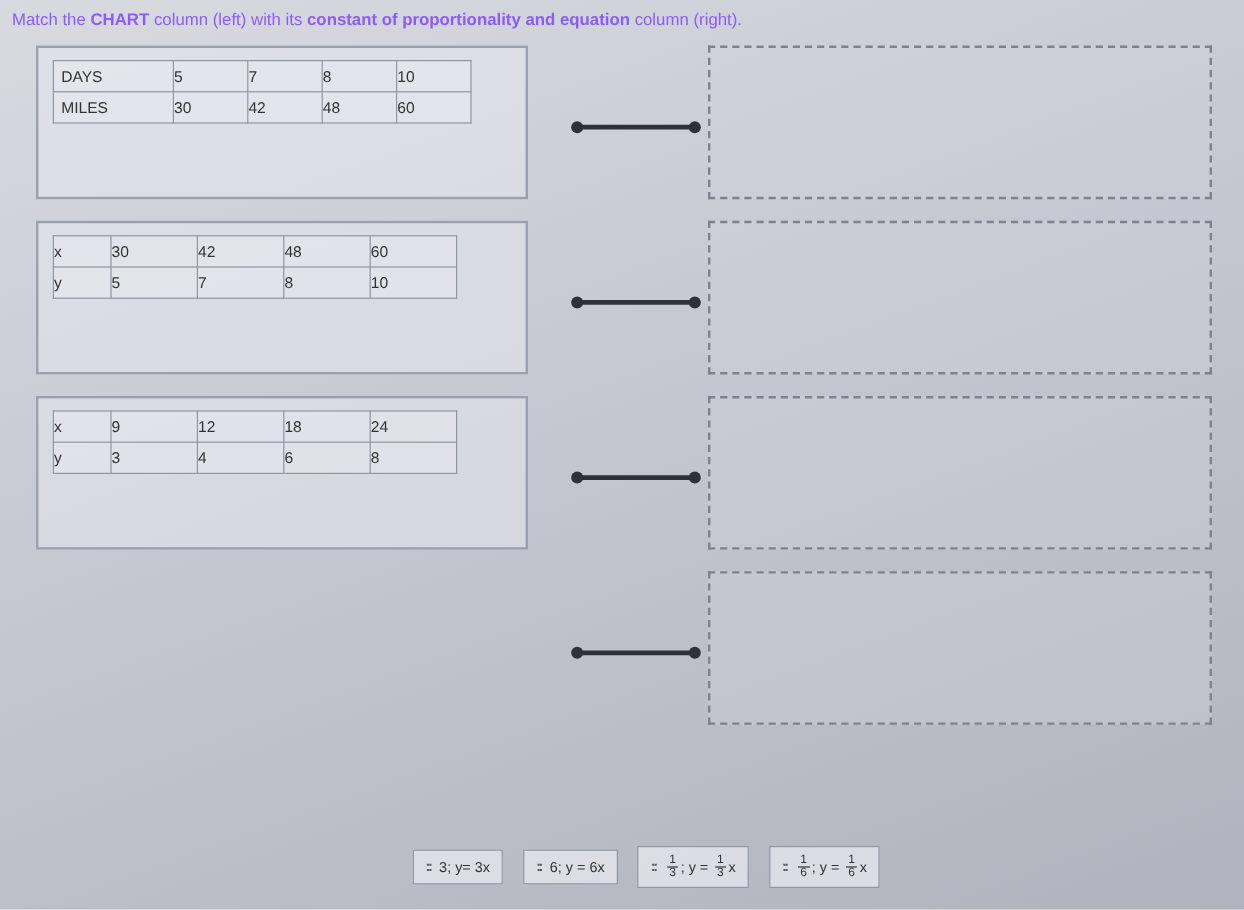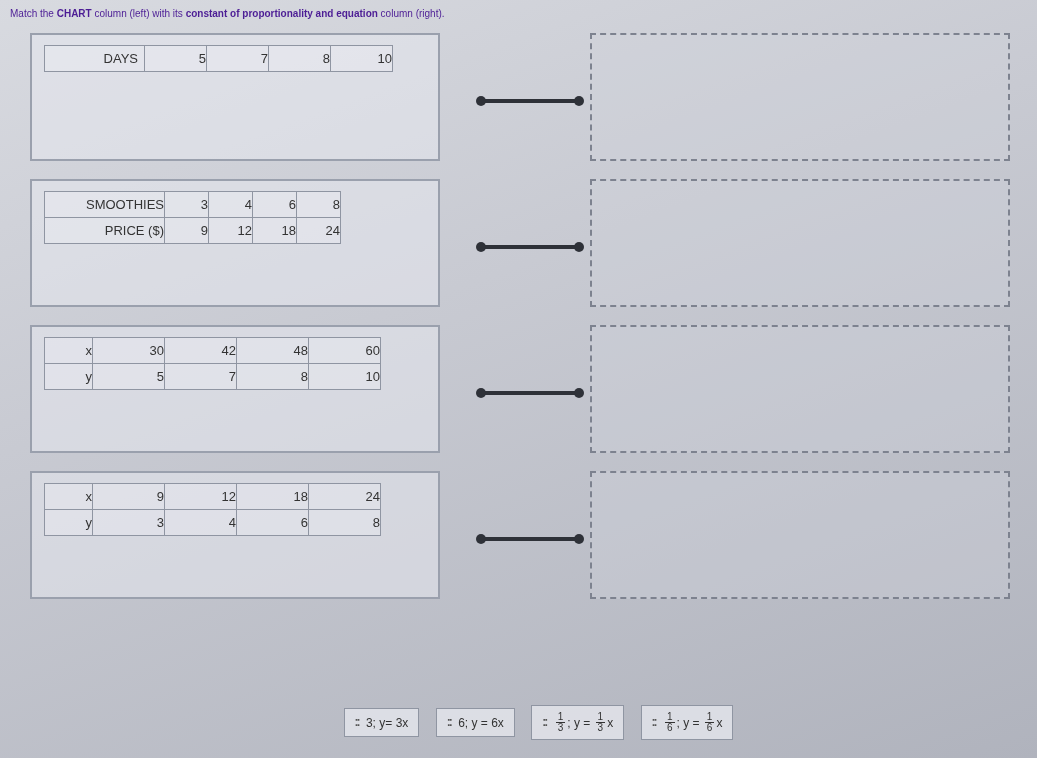--- a/index.html
+++ b/index.html
@@ -7,22 +7,22 @@
     font-family: Arial, Helvetica, sans-serif;
     background: linear-gradient(160deg, #d8dae0 0%, #c8cad2 40%, #b0b3bd 100%);
     width: 1037px;
     height: 758px;
     overflow: hidden;
     color: #333;
     position: relative;
   }
   .instruction {
     padding: 8px 10px 4px 10px;
-    font-size: 10px;
-    color: #4c1d95;
+    font-size: 14px;
+    color: #8b5cf6;
   }
   .instruction .b { font-weight: bold; }
   .work-area {
     position: relative;
     margin: 10px 20px 0 30px;
     height: 640px;
   }
   .left-col {
     position: absolute;
     left: 0; top: 0;
@@ -37,21 +37,21 @@
     position: relative;
   }
   table.datatable {
     border-collapse: collapse;
     font-size: 13px;
     color: #333;
     background: rgba(240,241,245,0.35);
   }
   table.datatable td {
     border: 1px solid #8f95a2;
-    text-align: right;
+    text-align: left;
     padding: 5px 0;
   }
   .t1 td { width: 62px; }
   .t1 td.hdr { width: 100px; padding-left:6px; padding-right:6px;}
   .t2 td { width: 44px; }
   .t2 td.hdr { width: 120px; }
   .t34 td { width: 72px; }
   .t34 td.hdr { width: 48px; }
 
   .right-col {
@@ -131,44 +131,31 @@
     <div class="chart-card">
       <table class="datatable t1">
         <tbody>
             <tr>
           <td class="hdr">DAYS</td>
           <td>5</td>
           <td>7</td>
           <td>8</td>
           <td>10</td>
         </tr>
+        <tr>
+          <td class="hdr">MILES</td>
+          <td>30</td>
+          <td>42</td>
+          <td>48</td>
+          <td>60</td>
+        </tr>
       </tbody>
         </table>
     </div>
 
-    <div class="chart-card">
-      <table class="datatable t2">
-        <tbody>
-            <tr>
-          <td class="hdr">SMOOTHIES</td>
-          <td>3</td>
-          <td>4</td>
-          <td>6</td>
-          <td>8</td>
-        </tr>
-        <tr>
-          <td class="hdr">PRICE ($)</td>
-          <td>9</td>
-          <td>12</td>
-          <td>18</td>
-          <td>24</td>
-        </tr>
-      </tbody>
-        </table>
-    </div>
 
     <div class="chart-card">
       <table class="datatable t34">
         <tbody>
             <tr>
           <td class="hdr">x</td>
           <td>30</td>
           <td>42</td>
           <td>48</td>
           <td>60</td>

